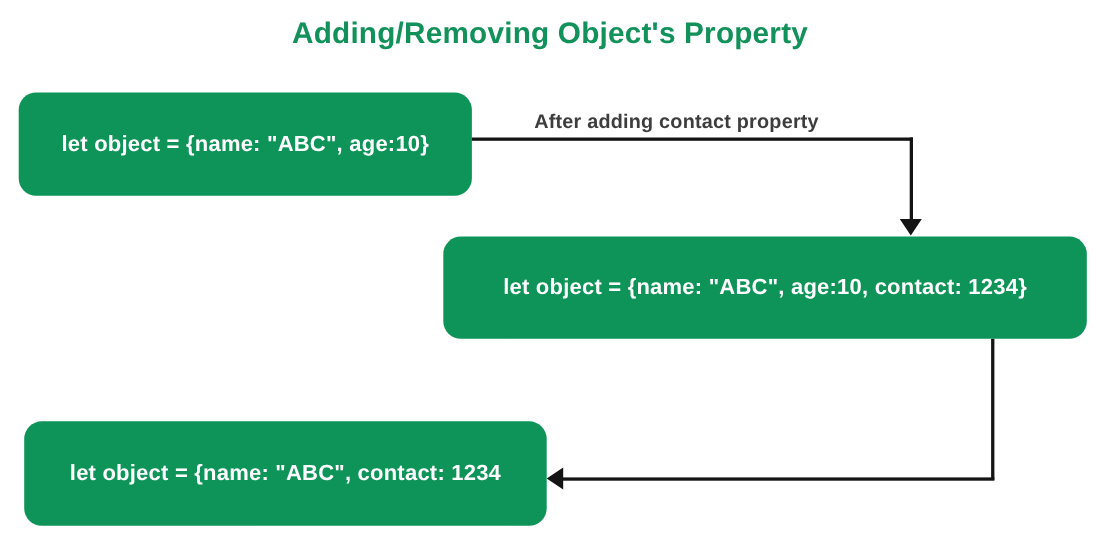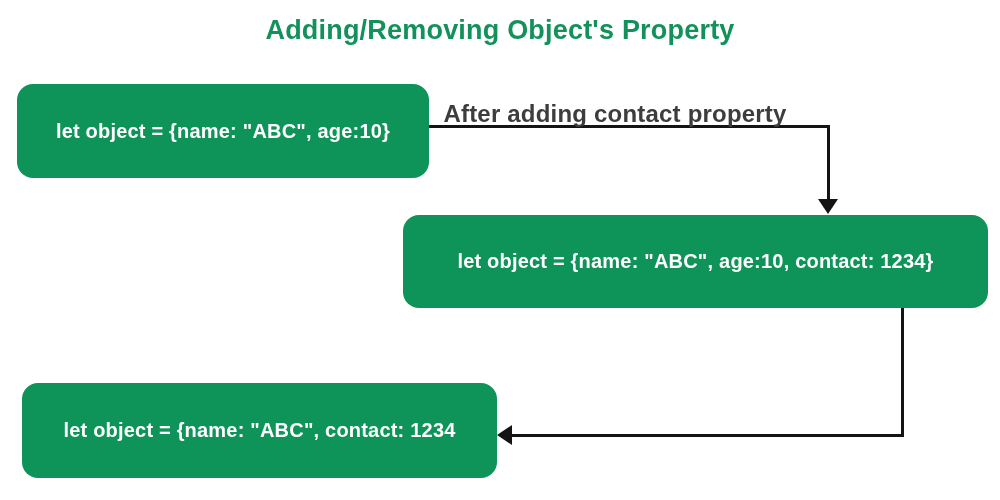--- a/index.html
+++ b/index.html
@@ -68,21 +68,21 @@
     left: 497px; top: 425px;
     width: 0; height: 0;
     border-top: 10px solid transparent;
     border-bottom: 10px solid transparent;
     border-right: 15px solid #141414;
   }
   .arrow-label {
     position: absolute;
     color: #3d3d3d;
     font-weight: bold;
-    font-size: 24px;
+    font-size: 18px;
     white-space: nowrap;
     letter-spacing: 0.2px;
   }
   .label-1 { left: 615px; top: 100px; transform: translateX(-50%); }
   .label-2 { left: 694px; top: 409px; transform: translateX(-50%); }
 </style>
 </head>
 <body>
 
 <div class="canvas">

